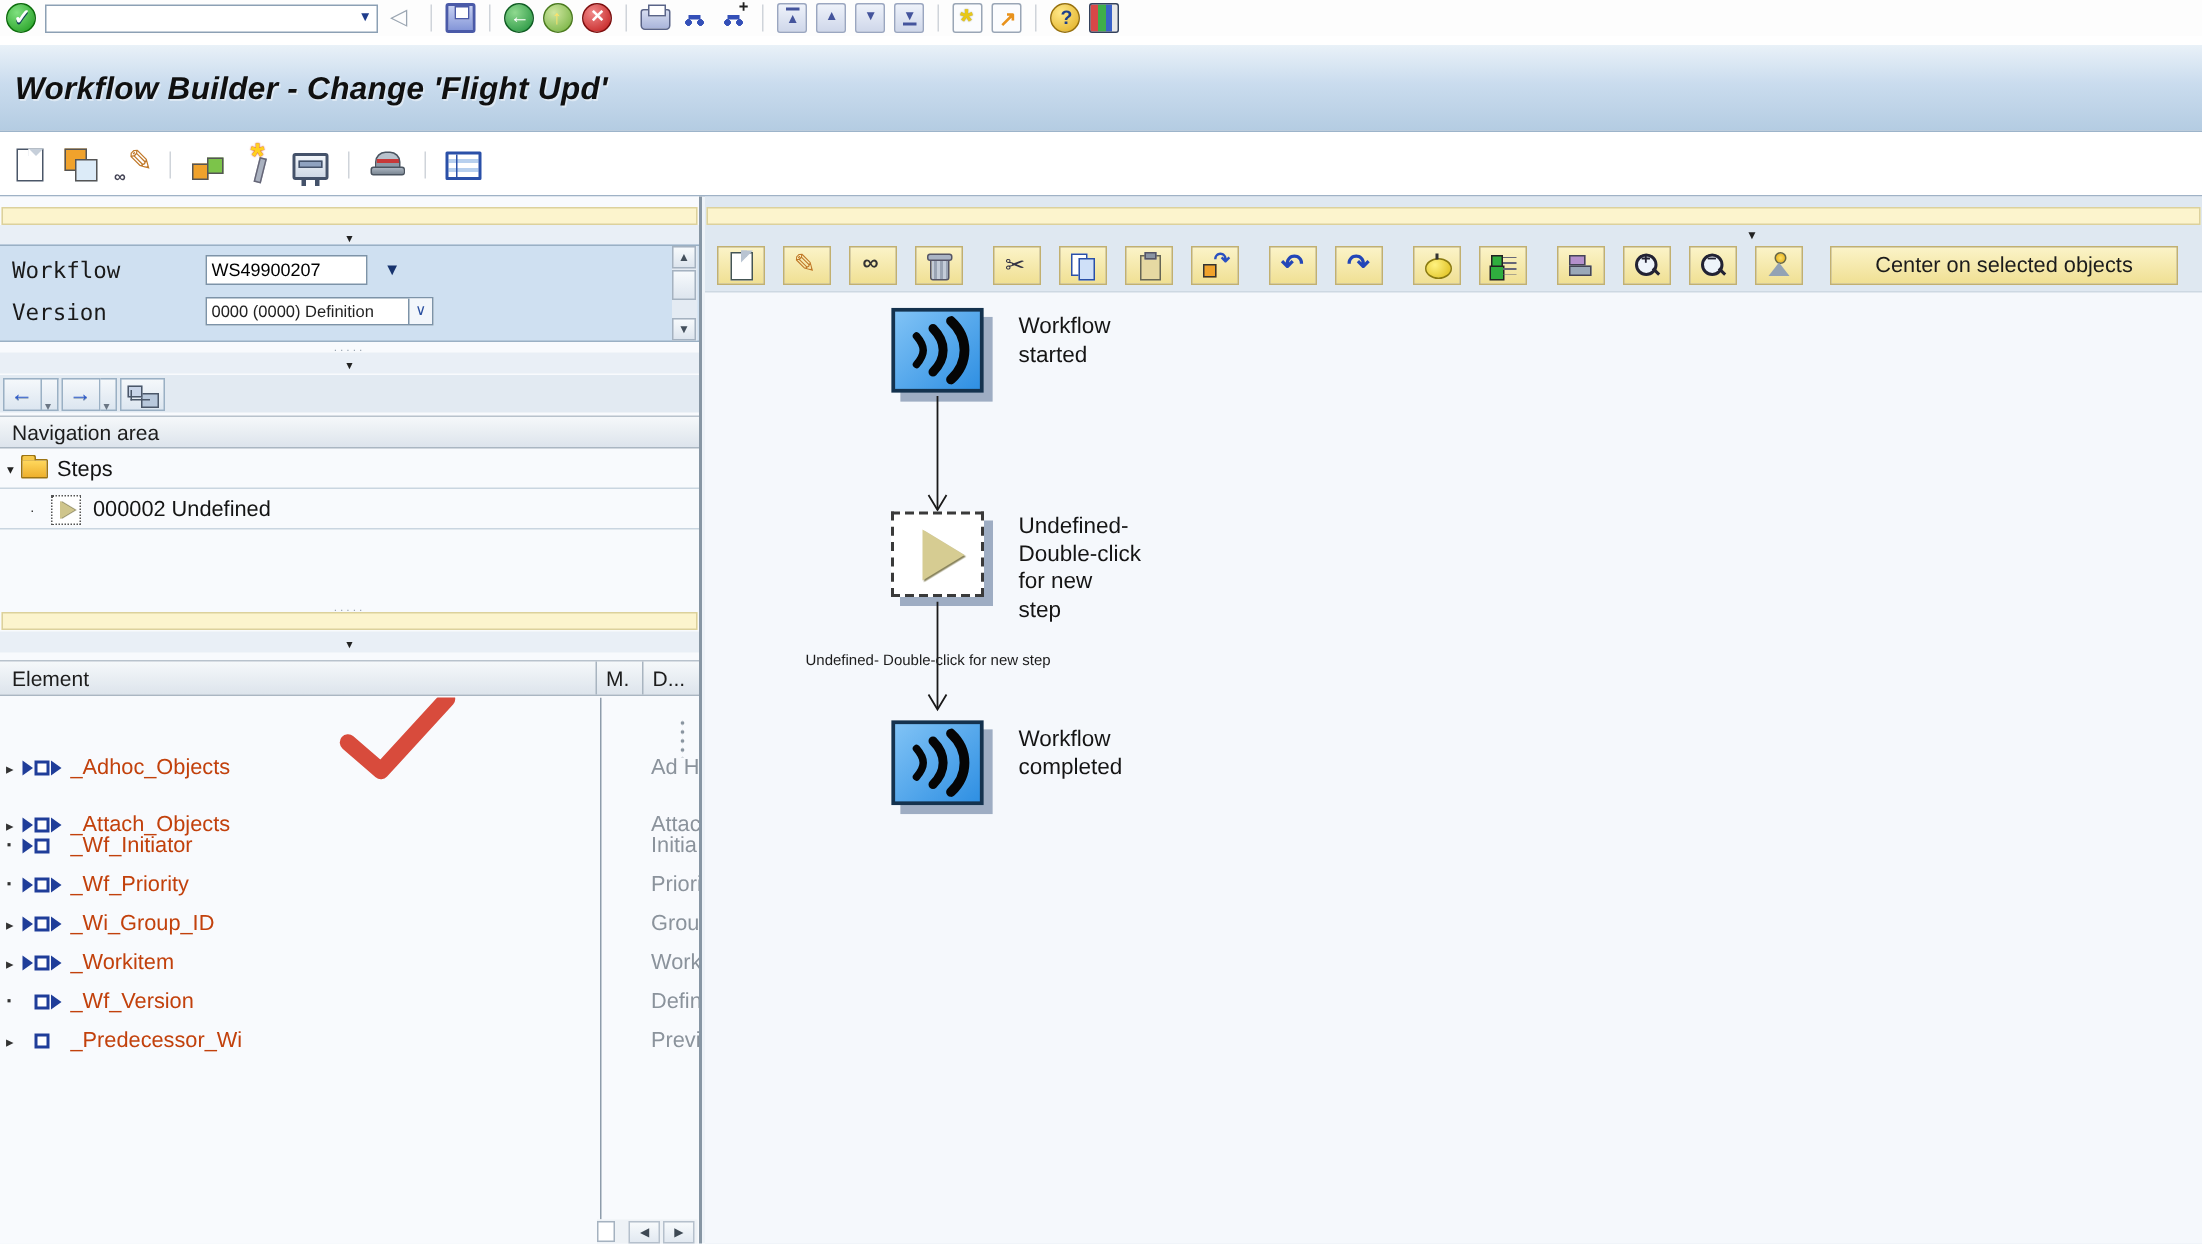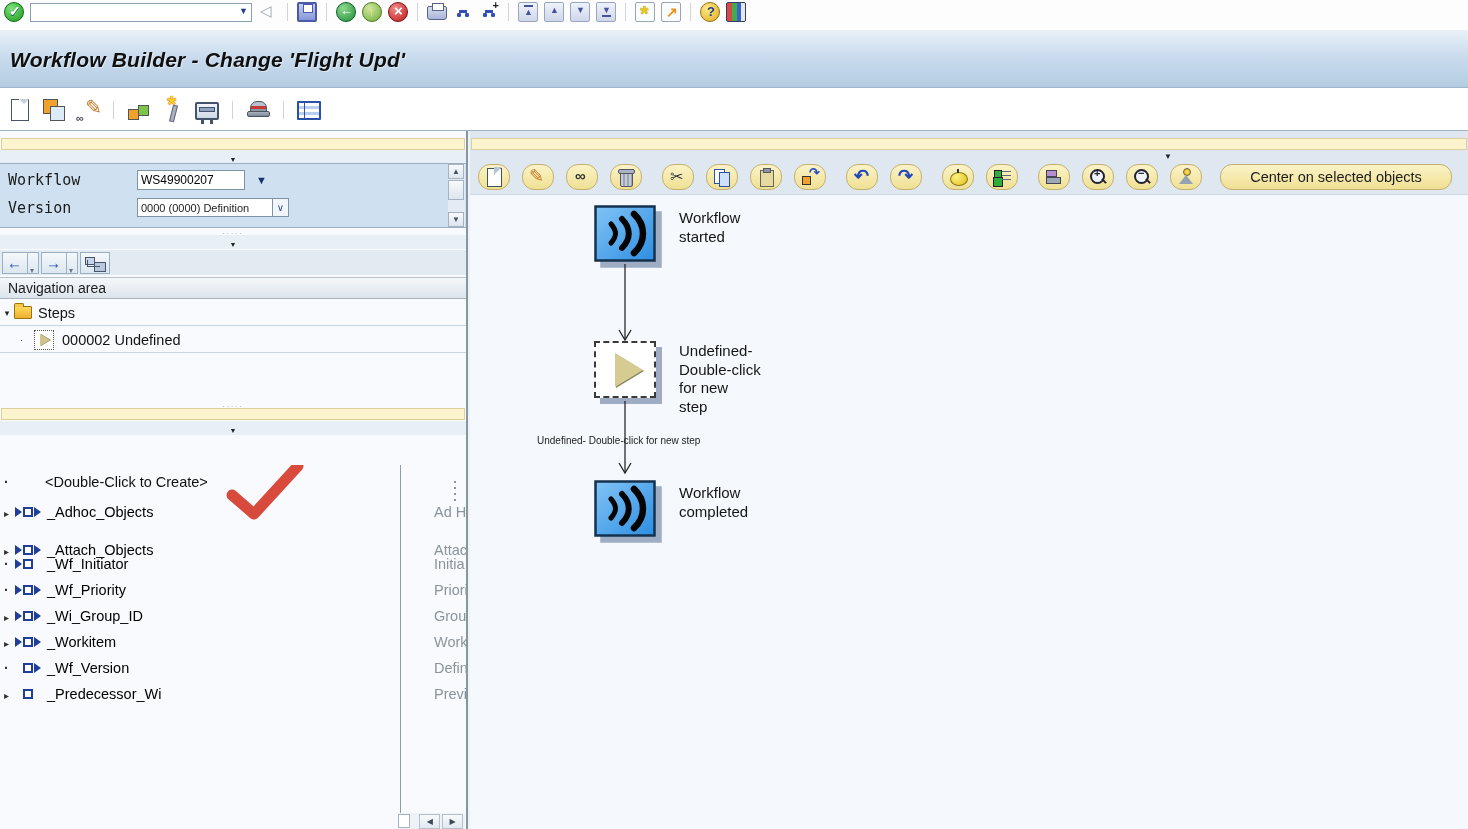--- a/index.html
+++ b/index.html
@@ -110,37 +110,37 @@
   .cdiv{position:absolute;top:0;bottom:0;width:1px;background:#a8b4c0}
   #elemtable{position:absolute;left:0;top:334px;right:0;bottom:16px;background:#f8fafd;overflow:hidden}
   #elemtable .vline{position:absolute;left:400px;top:0;bottom:0;width:1px;background:#8e9cab}
   .erow{position:absolute;left:0;right:0;height:26px;display:flex;align-items:center;font-size:14.5px}
   .exp{width:13px;text-align:center;flex:none;color:#333}
   .exp-arr::before{content:"▸";font-size:10px}
   .exp-dot::before{content:"·";font-weight:bold}
   .ce{display:inline-flex;align-items:center;gap:1px;width:34px;flex:none;padding-left:2px}
   .ce .t{width:0;height:0;border-left:7px solid #1f3d99;border-top:5px solid transparent;border-bottom:5px solid transparent}
   .ce .sq{width:10px;height:10px;border:2px solid #1f3d99;background:#fff}
-  .ename{color:#000000;white-space:nowrap}
+  .ename{color:#c2410c;white-space:nowrap}
   .row0 .ename{color:#111;padding-left:32px}
   .edesc{position:absolute;left:434px;width:33px;overflow:hidden;color:#8b939c;white-space:nowrap}
   .handle{position:absolute;left:452px;top:14px;width:6px;height:26px;
     background-image:radial-gradient(circle,#8a95a0 1.2px,transparent 1.4px);background-size:6px 6px}
   #anno-check{position:absolute;left:224px;top:-6px;pointer-events:none}
   
   #hscroll{position:absolute;left:398px;right:1px;bottom:0;height:16px;background:#eef2f6;display:flex;align-items:center}
   #hscroll .th{width:13px;height:14px;background:#fff;border:1px solid #a5b2c0;margin-right:9px}
   #hscroll .hb{width:22px;height:15px;background:linear-gradient(#f7fafc,#e2e9f1);border:1px solid #b5c0cc;font-size:8px;color:#3e4954;text-align:center;line-height:14px;margin-right:2px}
   
   #rtray{left:1px;right:1px}
   #rcollapse{background:transparent}
   #rcollapse::after{content:""}
   #rcollapse .arr{position:absolute;left:694px;top:0;font-size:8px;color:#222}
   #dtoolbar{position:absolute;left:0;top:33px;right:0;height:30px;display:flex;align-items:flex-start;padding-left:8px}
-  .dbtn{width:32px;height:26px;background:linear-gradient(#fbf3c8,#f0e093);border:1px solid #c2b070;border-radius:12px;position:relative;flex:none;margin-right:12px;display:flex;align-items:center;justify-content:center}
+  .dbtn{width:32px;height:26px;background:linear-gradient(#fbf3c8,#f0e093);border:1px solid #c2b070;border-radius:0;position:relative;flex:none;margin-right:12px;display:flex;align-items:center;justify-content:center}
   .gap{width:8px;flex:none}
   .dic{position:relative;width:20px;height:20px}
   .d-new::before{content:"";position:absolute;left:3px;top:1px;width:13px;height:17px;background:#fff;border:1px solid #455}
   .d-new::after{content:"";position:absolute;right:2px;top:0;border:4px solid;border-color:#b9c4d2 transparent transparent #b9c4d2}
   .d-pencil::before{content:"✎";position:absolute;left:1px;top:-2px;font-size:18px;color:#c07828}
   .d-glasses::before{content:"∞";position:absolute;left:3px;top:0;font-size:15px;font-weight:bold;color:#333}
   .d-trash::before{content:"";position:absolute;left:4px;top:5px;width:11px;height:13px;background:repeating-linear-gradient(90deg,#c4ccd8 0 2px,#9aa4b4 2px 4px);border:1px solid #556;border-radius:0 0 2px 2px}
   .d-trash::after{content:"";position:absolute;left:2px;top:2px;width:15px;height:3px;background:#aab4c4;border:1px solid #556;border-radius:2px}
   .d-cut::before{content:"✂";position:absolute;left:2px;top:0;font-size:16px;color:#334}
   .d-copy::before{content:"";position:absolute;left:2px;top:2px;width:9px;height:13px;background:#fff;border:1px solid #2a50a8}
@@ -266,28 +266,31 @@
     <div class="trow" style="top:196px">
       <span class="texp" style="padding-left:20px">·</span>
       <span class="playbox" style="margin-left:14px"></span>
       <span>000002 Undefined</span>
     </div>
 
     <div class="dots" style="top:271px">.....</div>
     <div class="tray" style="top:277px"></div>
     <div class="collapse" style="top:290px"></div>
 
+    <div class="sechead" id="elemhead">
+      <span class="colname" style="left:8px">Element</span>
+      <span class="cdiv" style="left:397px"></span>
+      <span class="colname" style="left:404px">M.</span>
+      <span class="cdiv" style="left:428px"></span>
+      <span class="colname" style="left:435px">D...</span>
+    </div>
 
     <div id="elemtable">
       <div class="vline"></div>
 
-      <div class="erow row0" style="top:4px">
-        <span class="exp exp-dot"></span>
-        <span class="ename">&lt;Double-Click to Create&gt;</span>
-      </div>
       <div class="erow" style="top:34px">
         <span class="exp exp-arr"></span>
         <span class="ce">
             <span class="t"></span>
             <span class="sq"></span>
             <span class="t"></span>
           </span>
         <span class="ename">_Adhoc_Objects</span>
         <span class="edesc">Ad H</span>
       </div>

